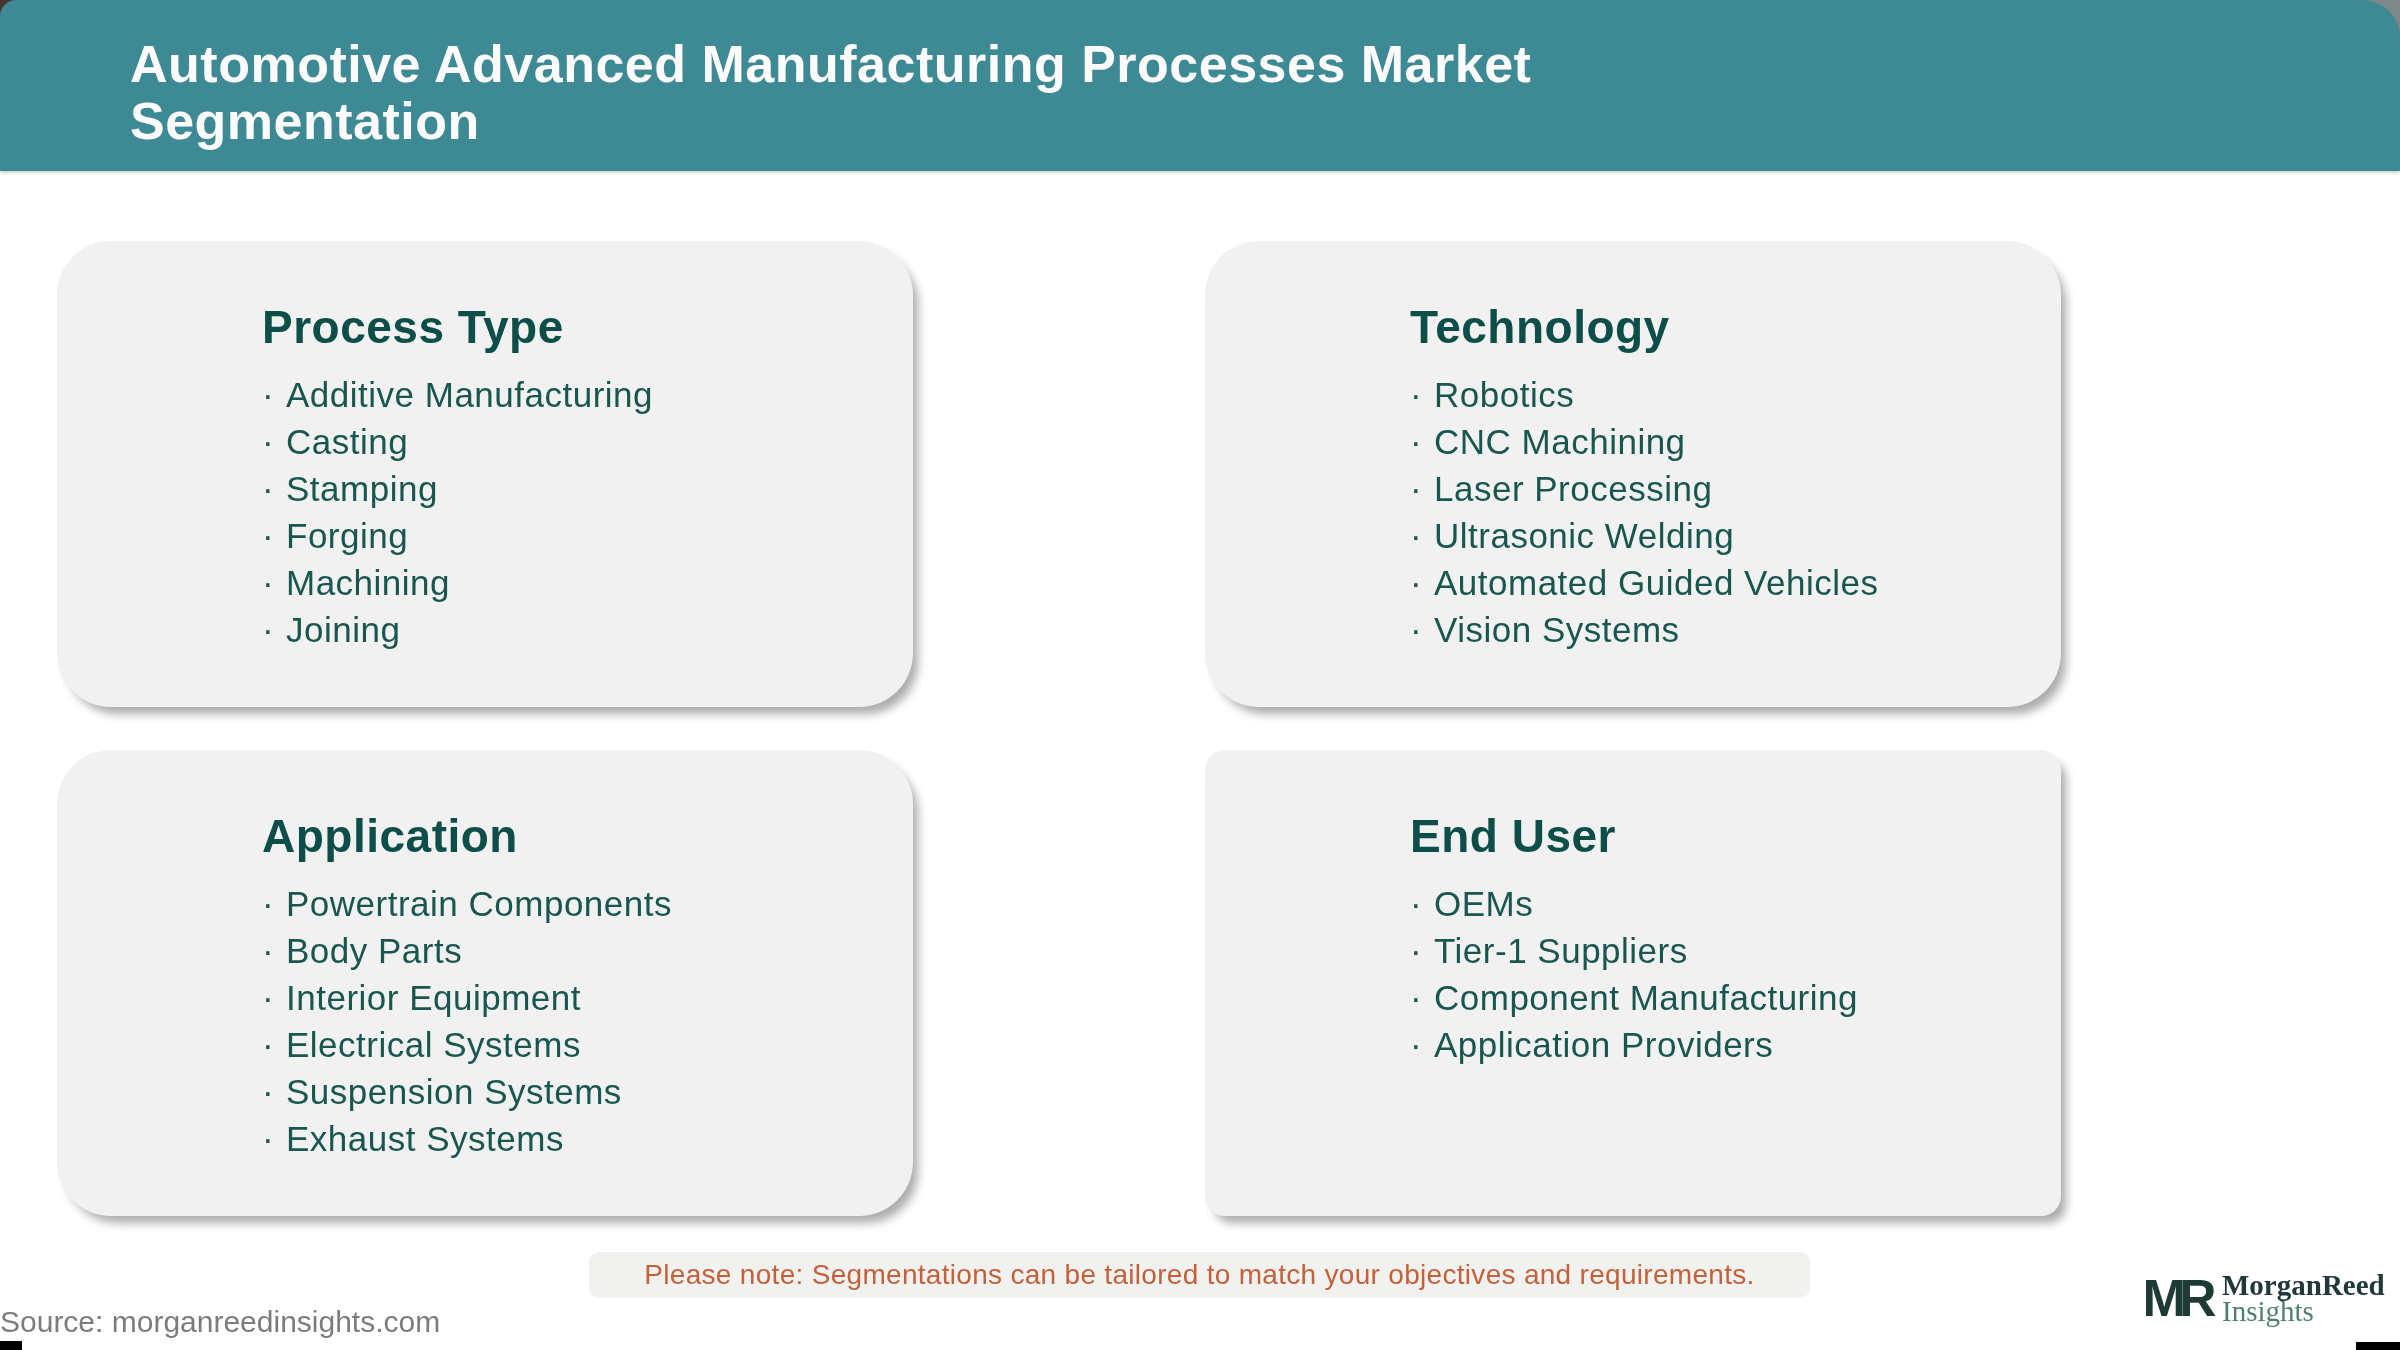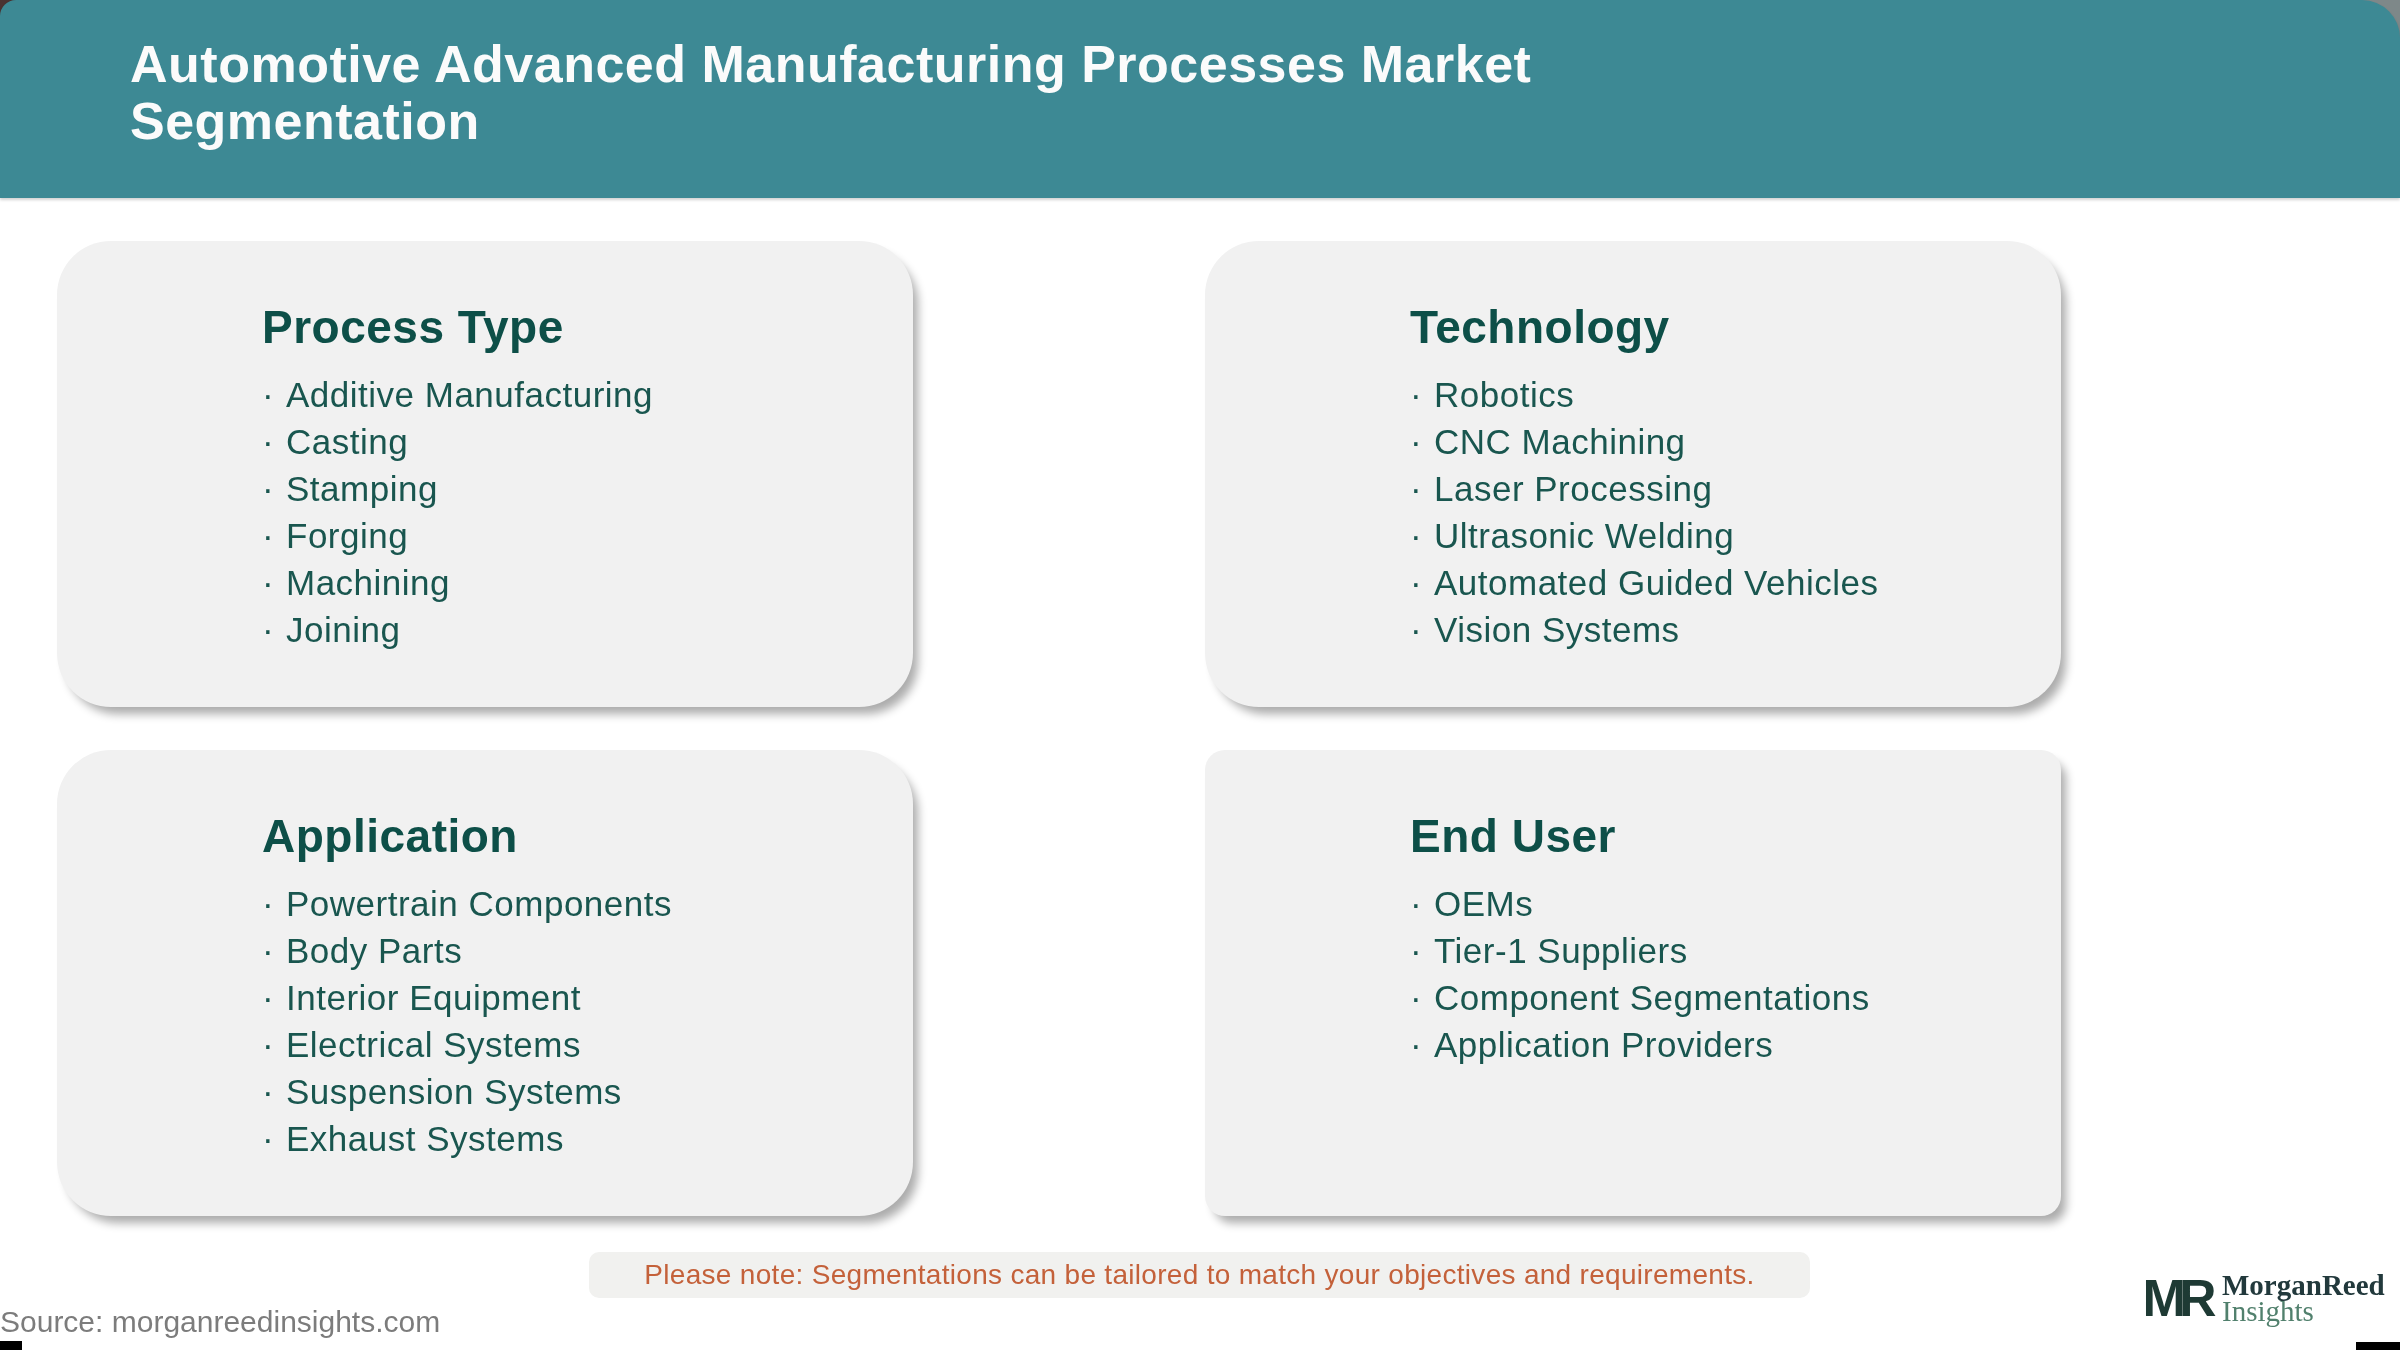--- a/index.html
+++ b/index.html
@@ -11,21 +11,21 @@
     overflow: hidden;
   }
 
   
   .wedge { position: absolute; top: 0; z-index: 0; }
   .wedge-tl { left: 0; width: 22px; height: 22px; background: var(--wedge_left); }
   .wedge-tr { right: 0; width: 42px; height: 42px; background: var(--wedge_right); }
 
   
   .header {
-    position: absolute; left: 0; top: 0; width: 2400px; height: 198px;
+    position: absolute; left: 0; top: 0; width: 2400px; height: 171px;
     background: var(--header_bg);
     border-radius: 16px 38px 0 0;
     z-index: 1;
     box-shadow: 0 2px 3px rgba(0,0,0,0.18);
   }
   .header h1 {
     position: absolute; left: 130px; top: 36px;
     max-width: 1600px;
     color: var(--title_color);
     font-size: 52px; font-weight: 700; line-height: 57px;
@@ -150,21 +150,21 @@
       <li>Suspension Systems</li>
       <li>Exhaust Systems</li>
     </ul>
 </section>
 
 <section class="card card-4">
   <h2>End User</h2>
   <ul>
       <li>OEMs</li>
       <li>Tier-1 Suppliers</li>
-      <li>Component Segmentations</li>
+      <li>Component Manufacturing</li>
       <li>Application Providers</li>
     </ul>
 </section>
 
 <div class="note">
   <span>Please note: Segmentations can be tailored to match your objectives and requirements.</span>
 </div>
 
 <div class="source">Source: morganreedinsights.com</div>
 

